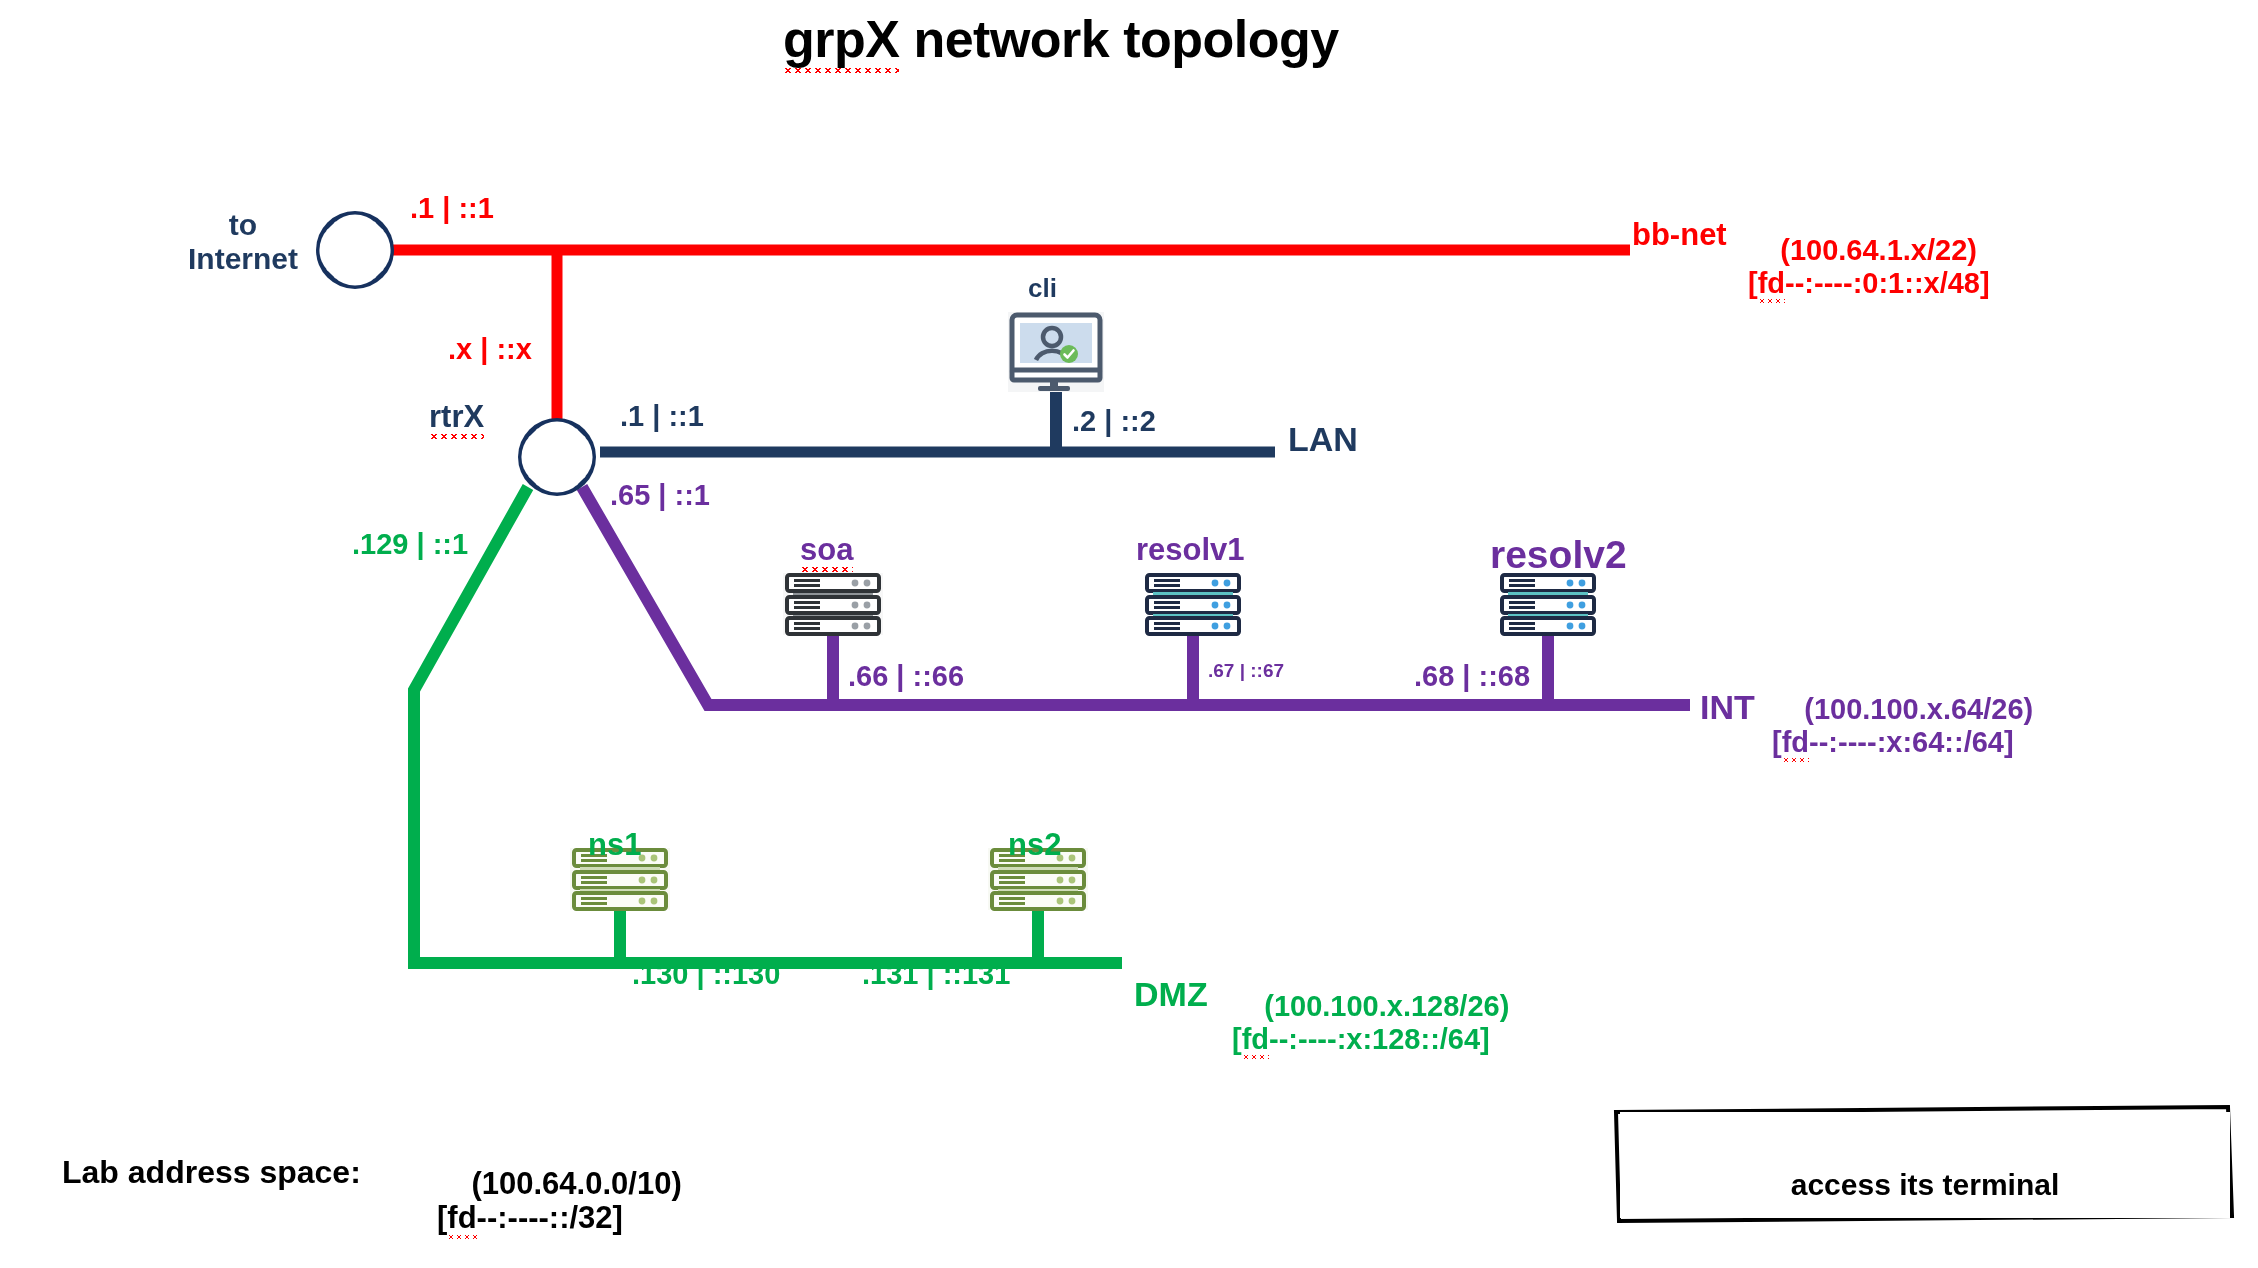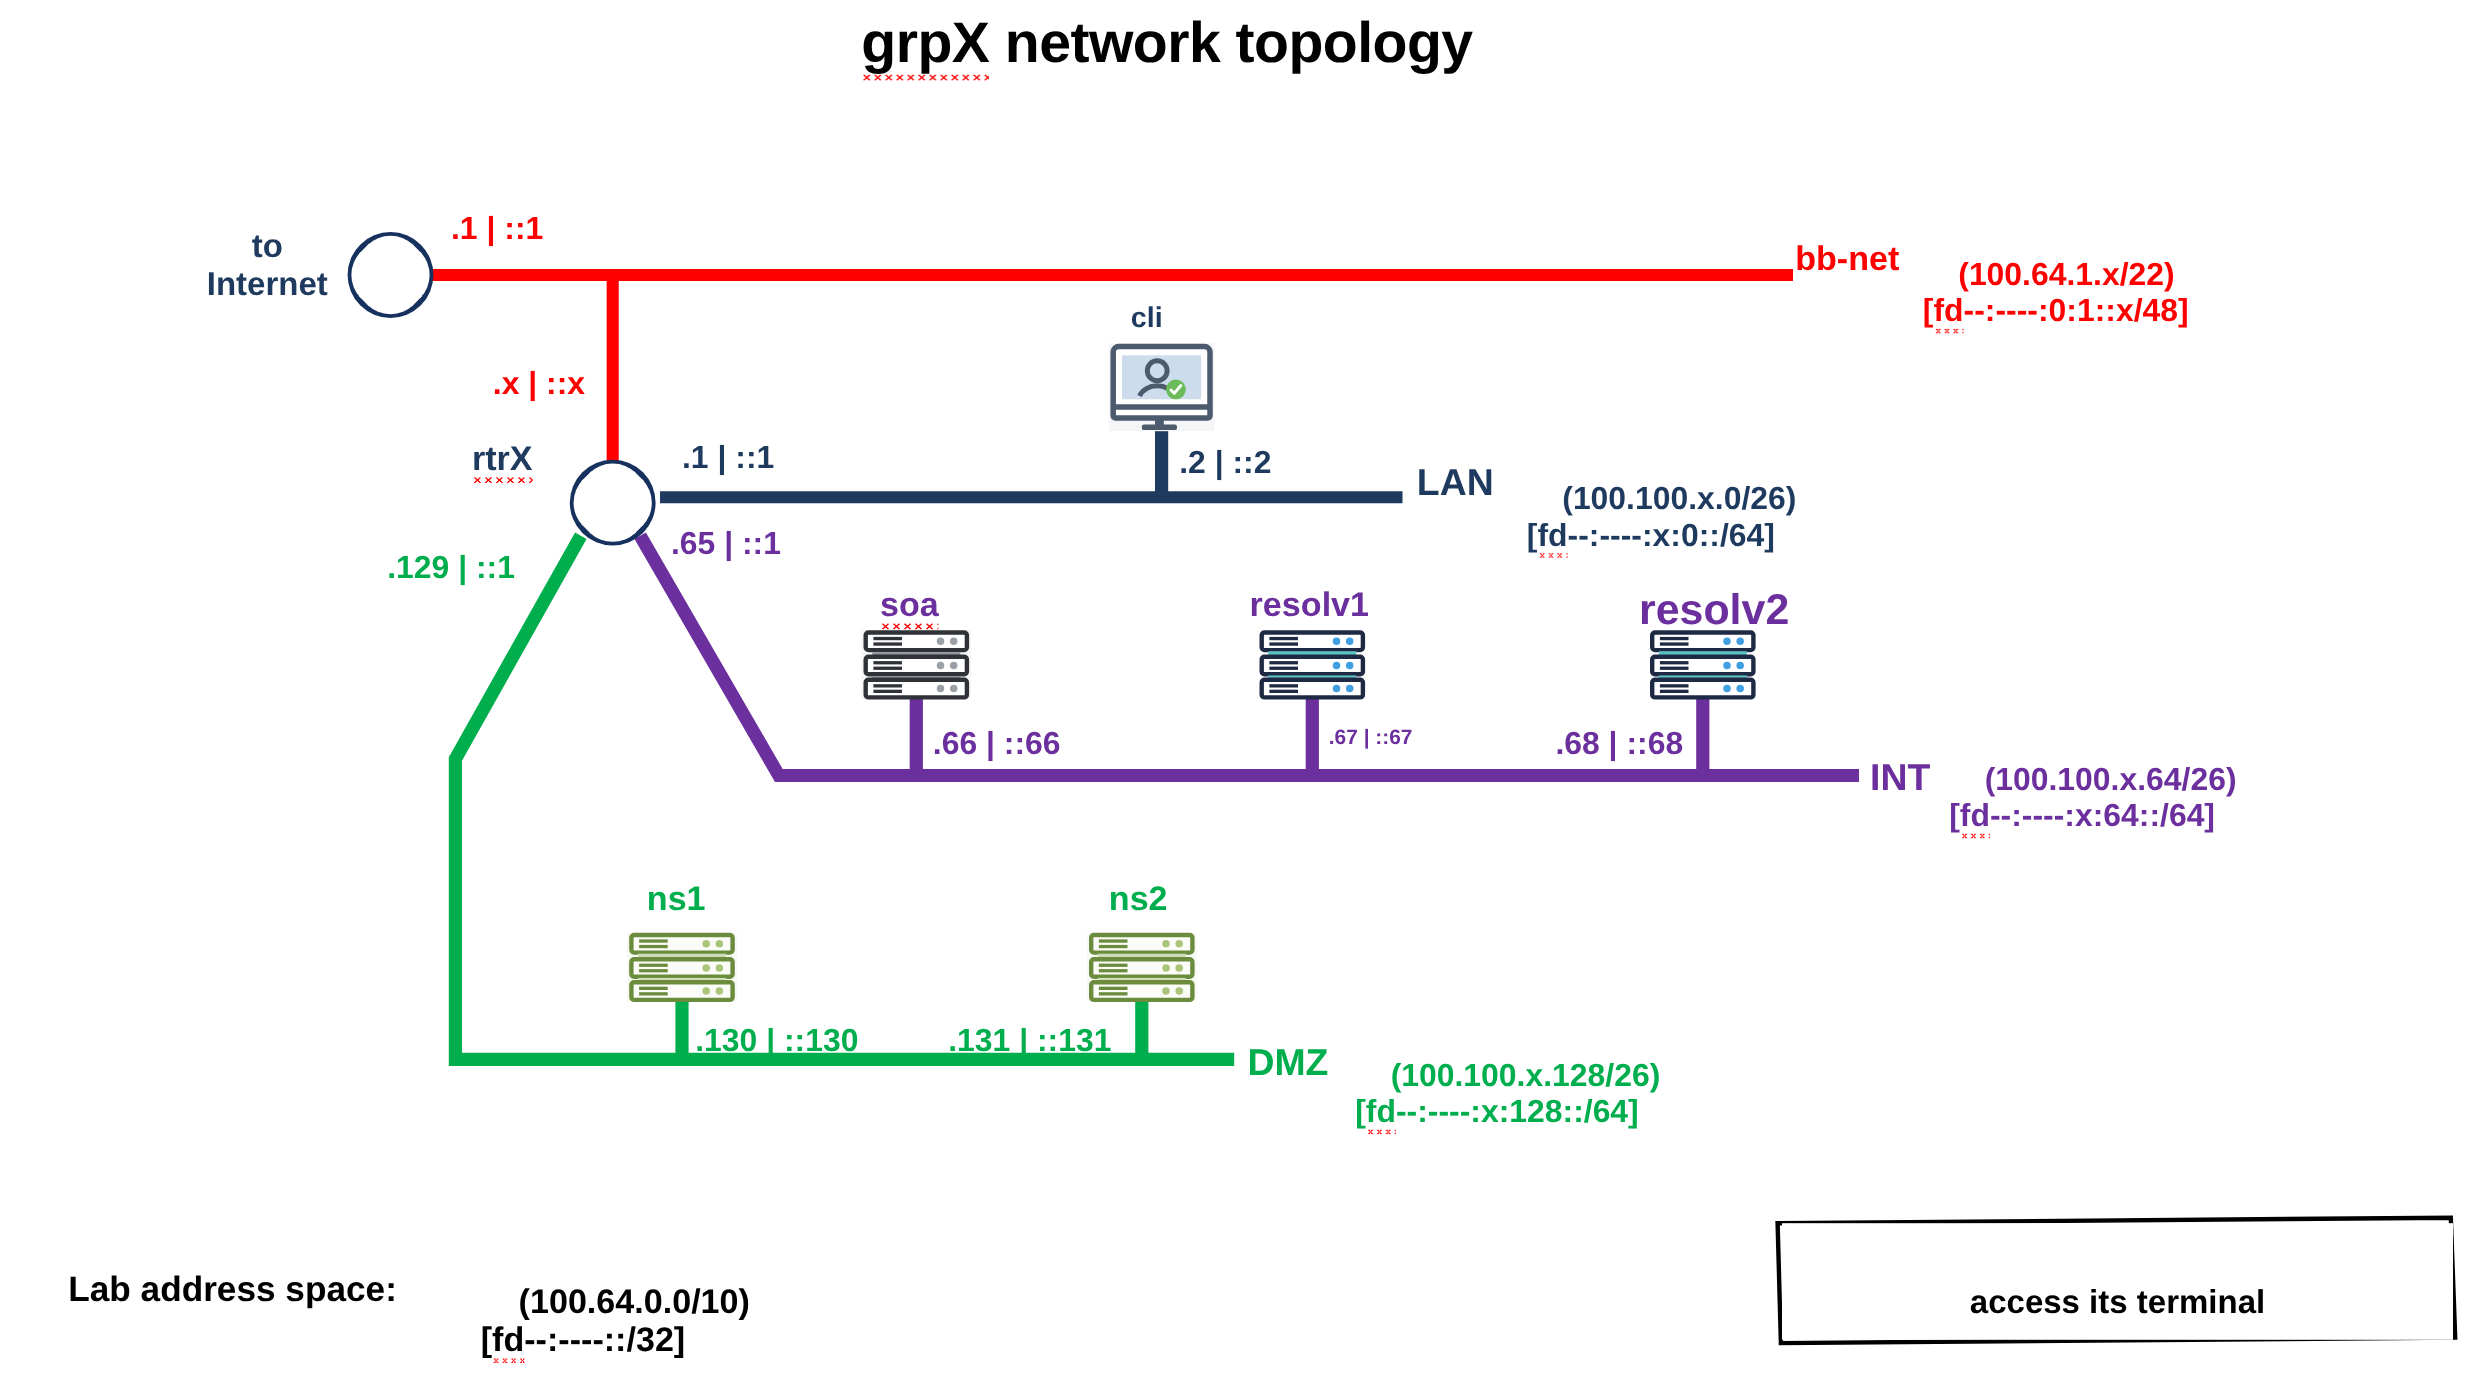--- a/index.html
+++ b/index.html
@@ -49,21 +49,21 @@
       linear-gradient(45deg, transparent 44%, #ff0000 44%, #ff0000 56%, transparent 56%);
     padding-bottom: 5px;
   }
   .sq2 {
     background-size: 8px 4px;
     padding-bottom: 4px;
   }
   .red   { color: #fe0000; }
   .navy  { color: #1f3a5f; }
   .purple{ color: #6b2f9e; }
-  .green { color: #00ae4d; }
+  .green { color: #00ae4d; margin-top: 28px; }
   .black { color: #000000; }
 
   .callout {
     position: absolute;
     background: #ffffff;
     text-align: center;
     font-weight: bold;
     font-size: 30px;
     color: #000;
     line-height: 1.3;
@@ -288,23 +288,20 @@
   <div class="lbl navy" style="left:620px; top:400px; font-size:29px;">.1 | ::1</div>
 
   <div class="lbl purple" style="left:610px; top:479px; font-size:29px;">.65 | ::1</div>
 
   <div class="lbl green" style="left:352px; top:500px; font-size:29px;">.129 | ::1</div>
 
   <div class="lbl navy" style="left:1028px; top:274px; font-size:26px;">cli</div>
   <div class="lbl navy" style="left:1072px; top:405px; font-size:29px;">.2 | ::2</div>
 
   <div class="lbl navy" style="left:1288px; top:420px; font-size:34px;">LAN</div>
-  <div class="lbl navy" style="left:1388px; top:406px; font-size:29px;">
-    <span>(100.100.x.0/26)</span><br><span>[<span class="sq sq2">fd</span>--:----:x:0::/64]</span>
-  </div>
 
   <div class="lbl purple" style="left:800px; top:533px; font-size:31px;"><span class="sq">soa</span></div>
   <div class="lbl purple" style="left:848px; top:660px; font-size:29px;">.66 | ::66</div>
 
   <div class="lbl purple" style="left:1136px; top:533px; font-size:31px;">resolv1</div>
   <div class="lbl purple" style="left:1208px; top:660px; font-size:19px;">.67 | ::67</div>
 
   <div class="lbl purple" style="left:1490px; top:533px; font-size:39px;">resolv2</div>
   <div class="lbl purple" style="left:1414px; top:660px; font-size:29px;">.68 | ::68</div>
 

